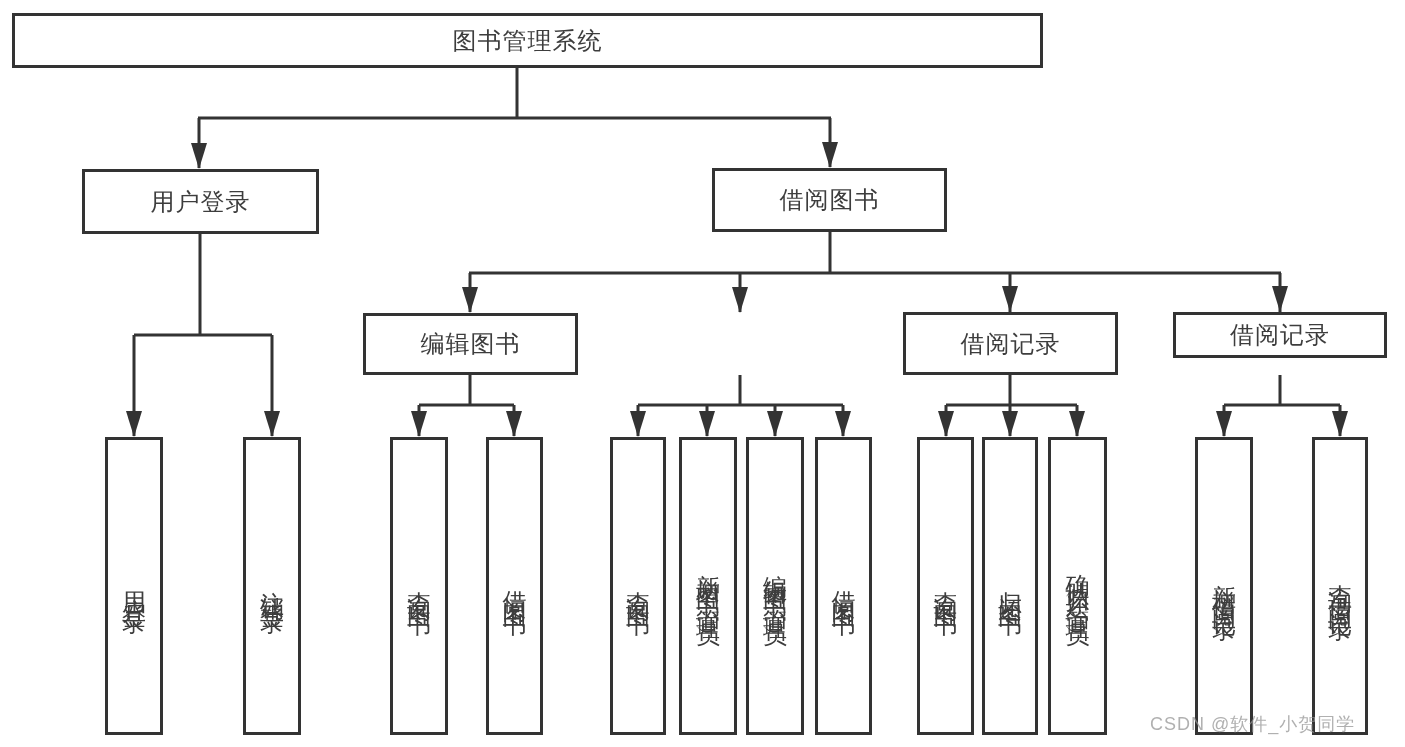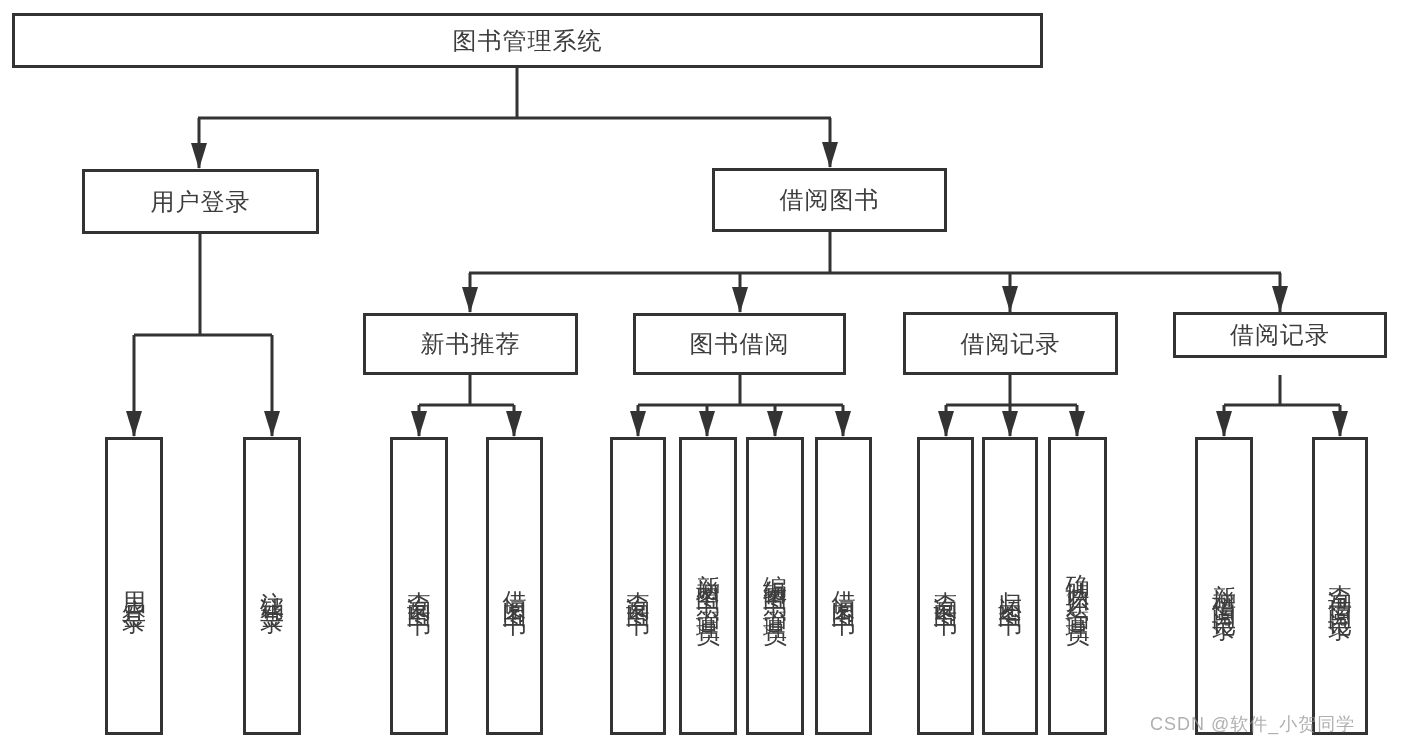--- a/index.html
+++ b/index.html
@@ -90,24 +90,21 @@
   </div>
 
   <div class="node h" style="left:82px;top:169px;width:237px;height:65px">
     <span>用户登录</span>
   </div>
   <div class="node h" style="left:712px;top:168px;width:235px;height:64px">
     <span>借阅图书</span>
   </div>
 
   <div class="node h" style="left:363px;top:313px;width:215px;height:62px">
-    <span>新书推荐</span>
-  </div>
-  <div class="node h" style="left:633px;top:313px;width:213px;height:62px">
-    <span>图书借阅</span>
+    <span>编辑图书</span>
   </div>
   <div class="node h" style="left:903px;top:312px;width:215px;height:63px">
     <span>借阅记录</span>
   </div>
   <div class="node h" style="left:1173px;top:312px;width:214px;height:46px">
     <span>借阅记录</span>
   </div>
 
   <div class="node v" style="left:105px;top:437px;width:58px;height:298px">
     <span>用户登录</span>

